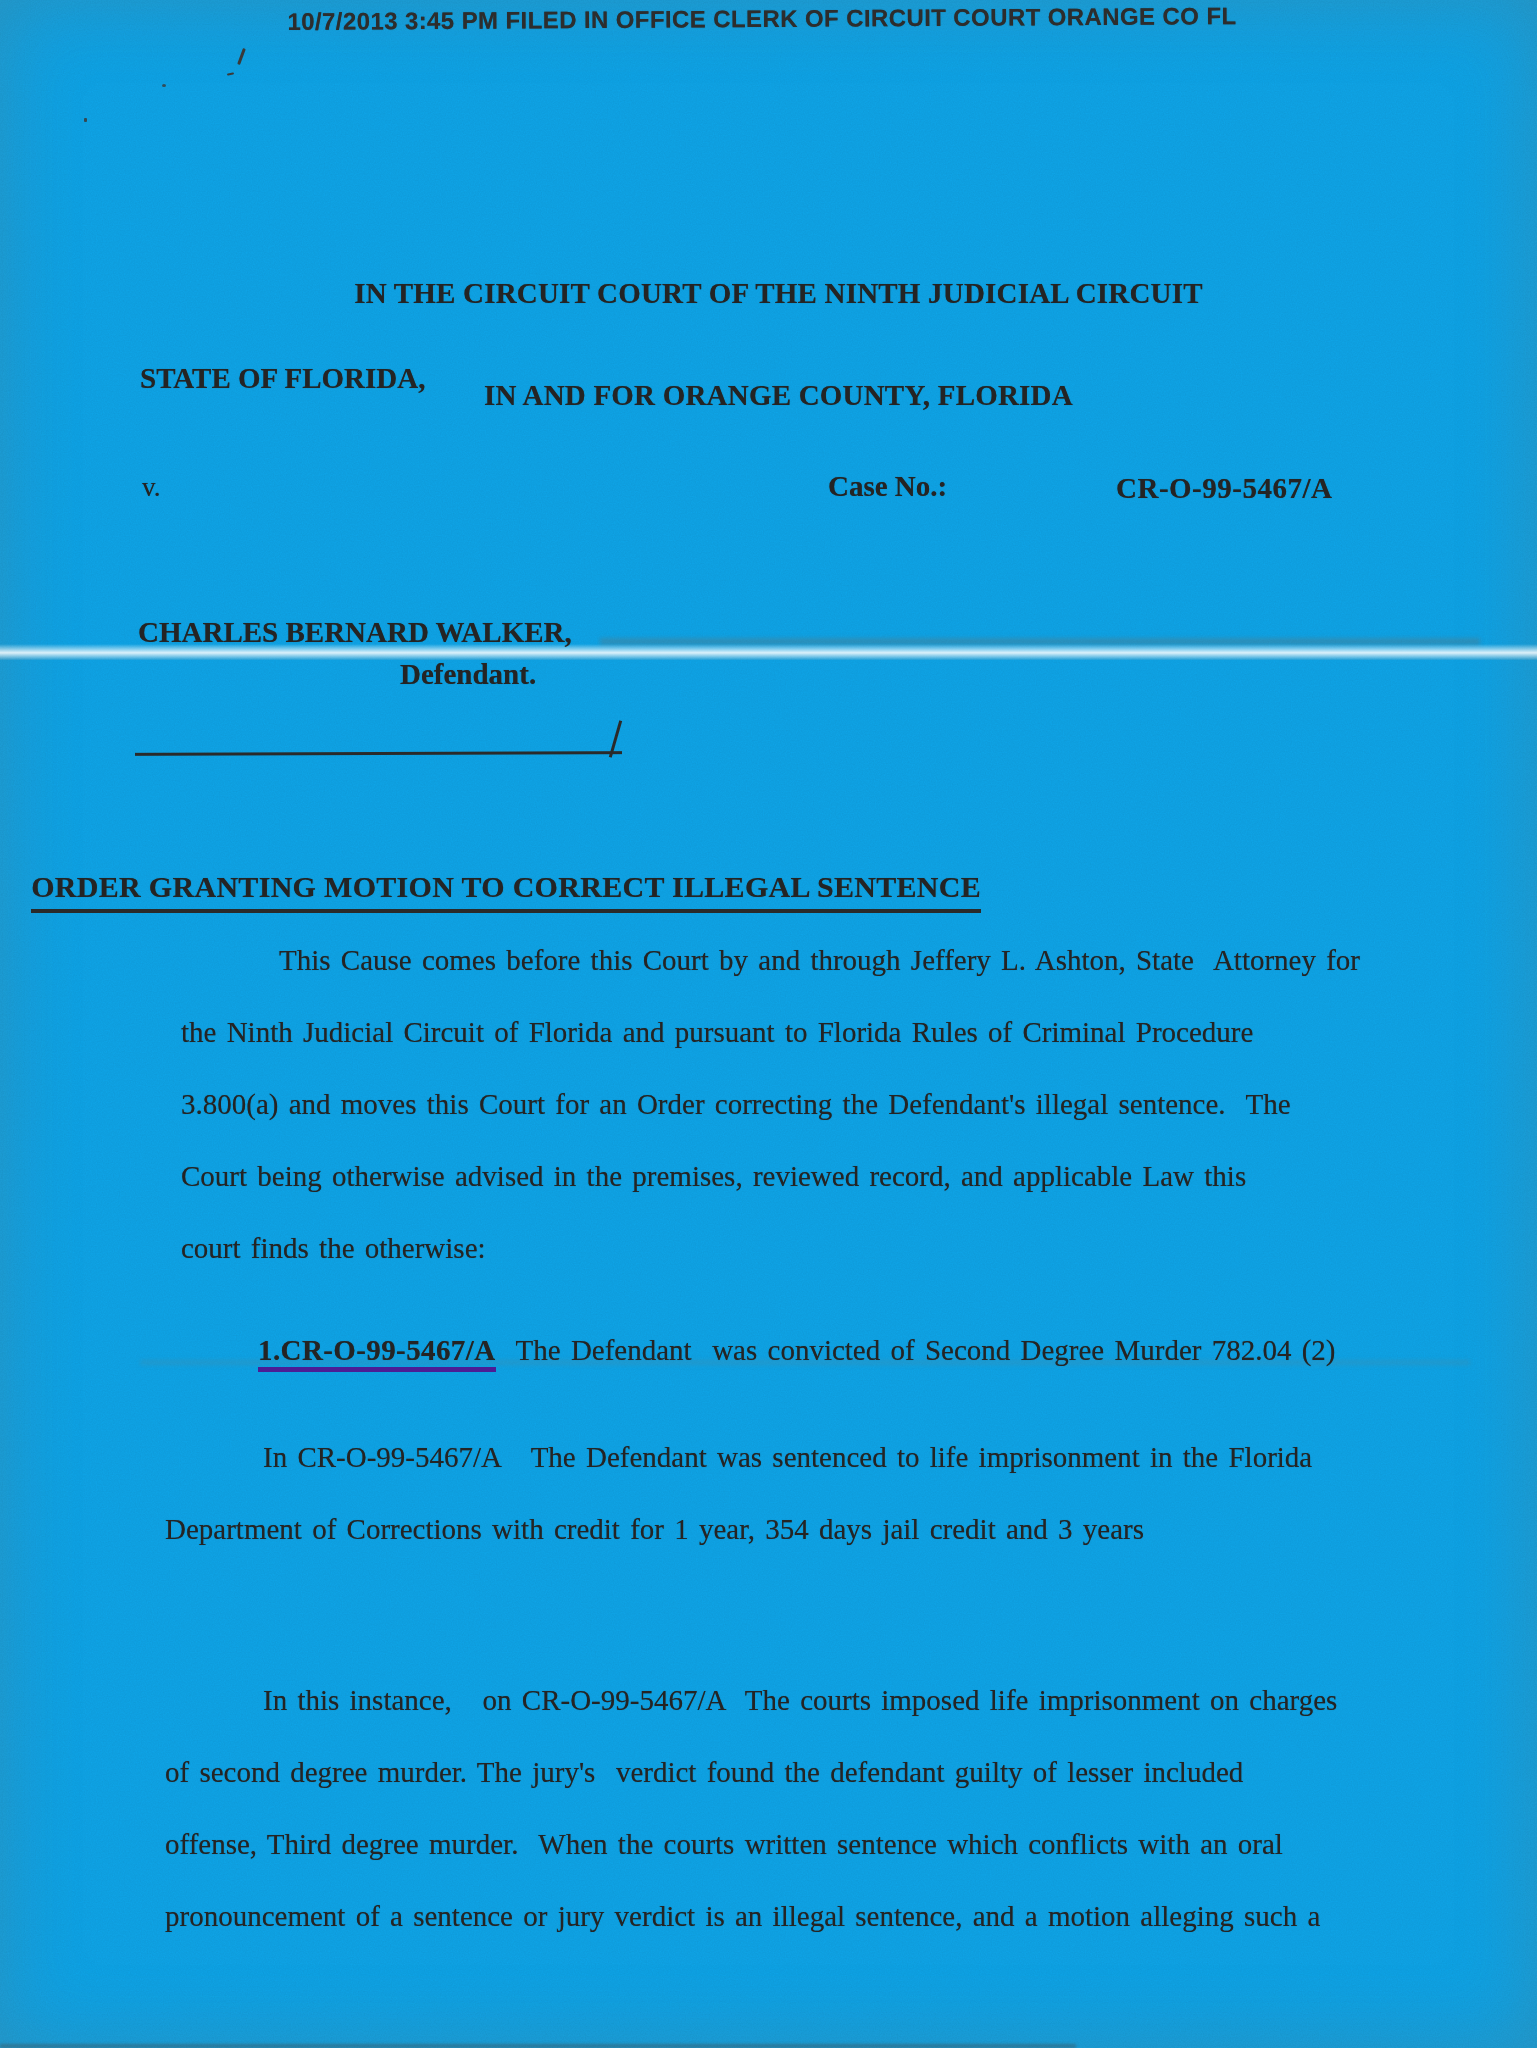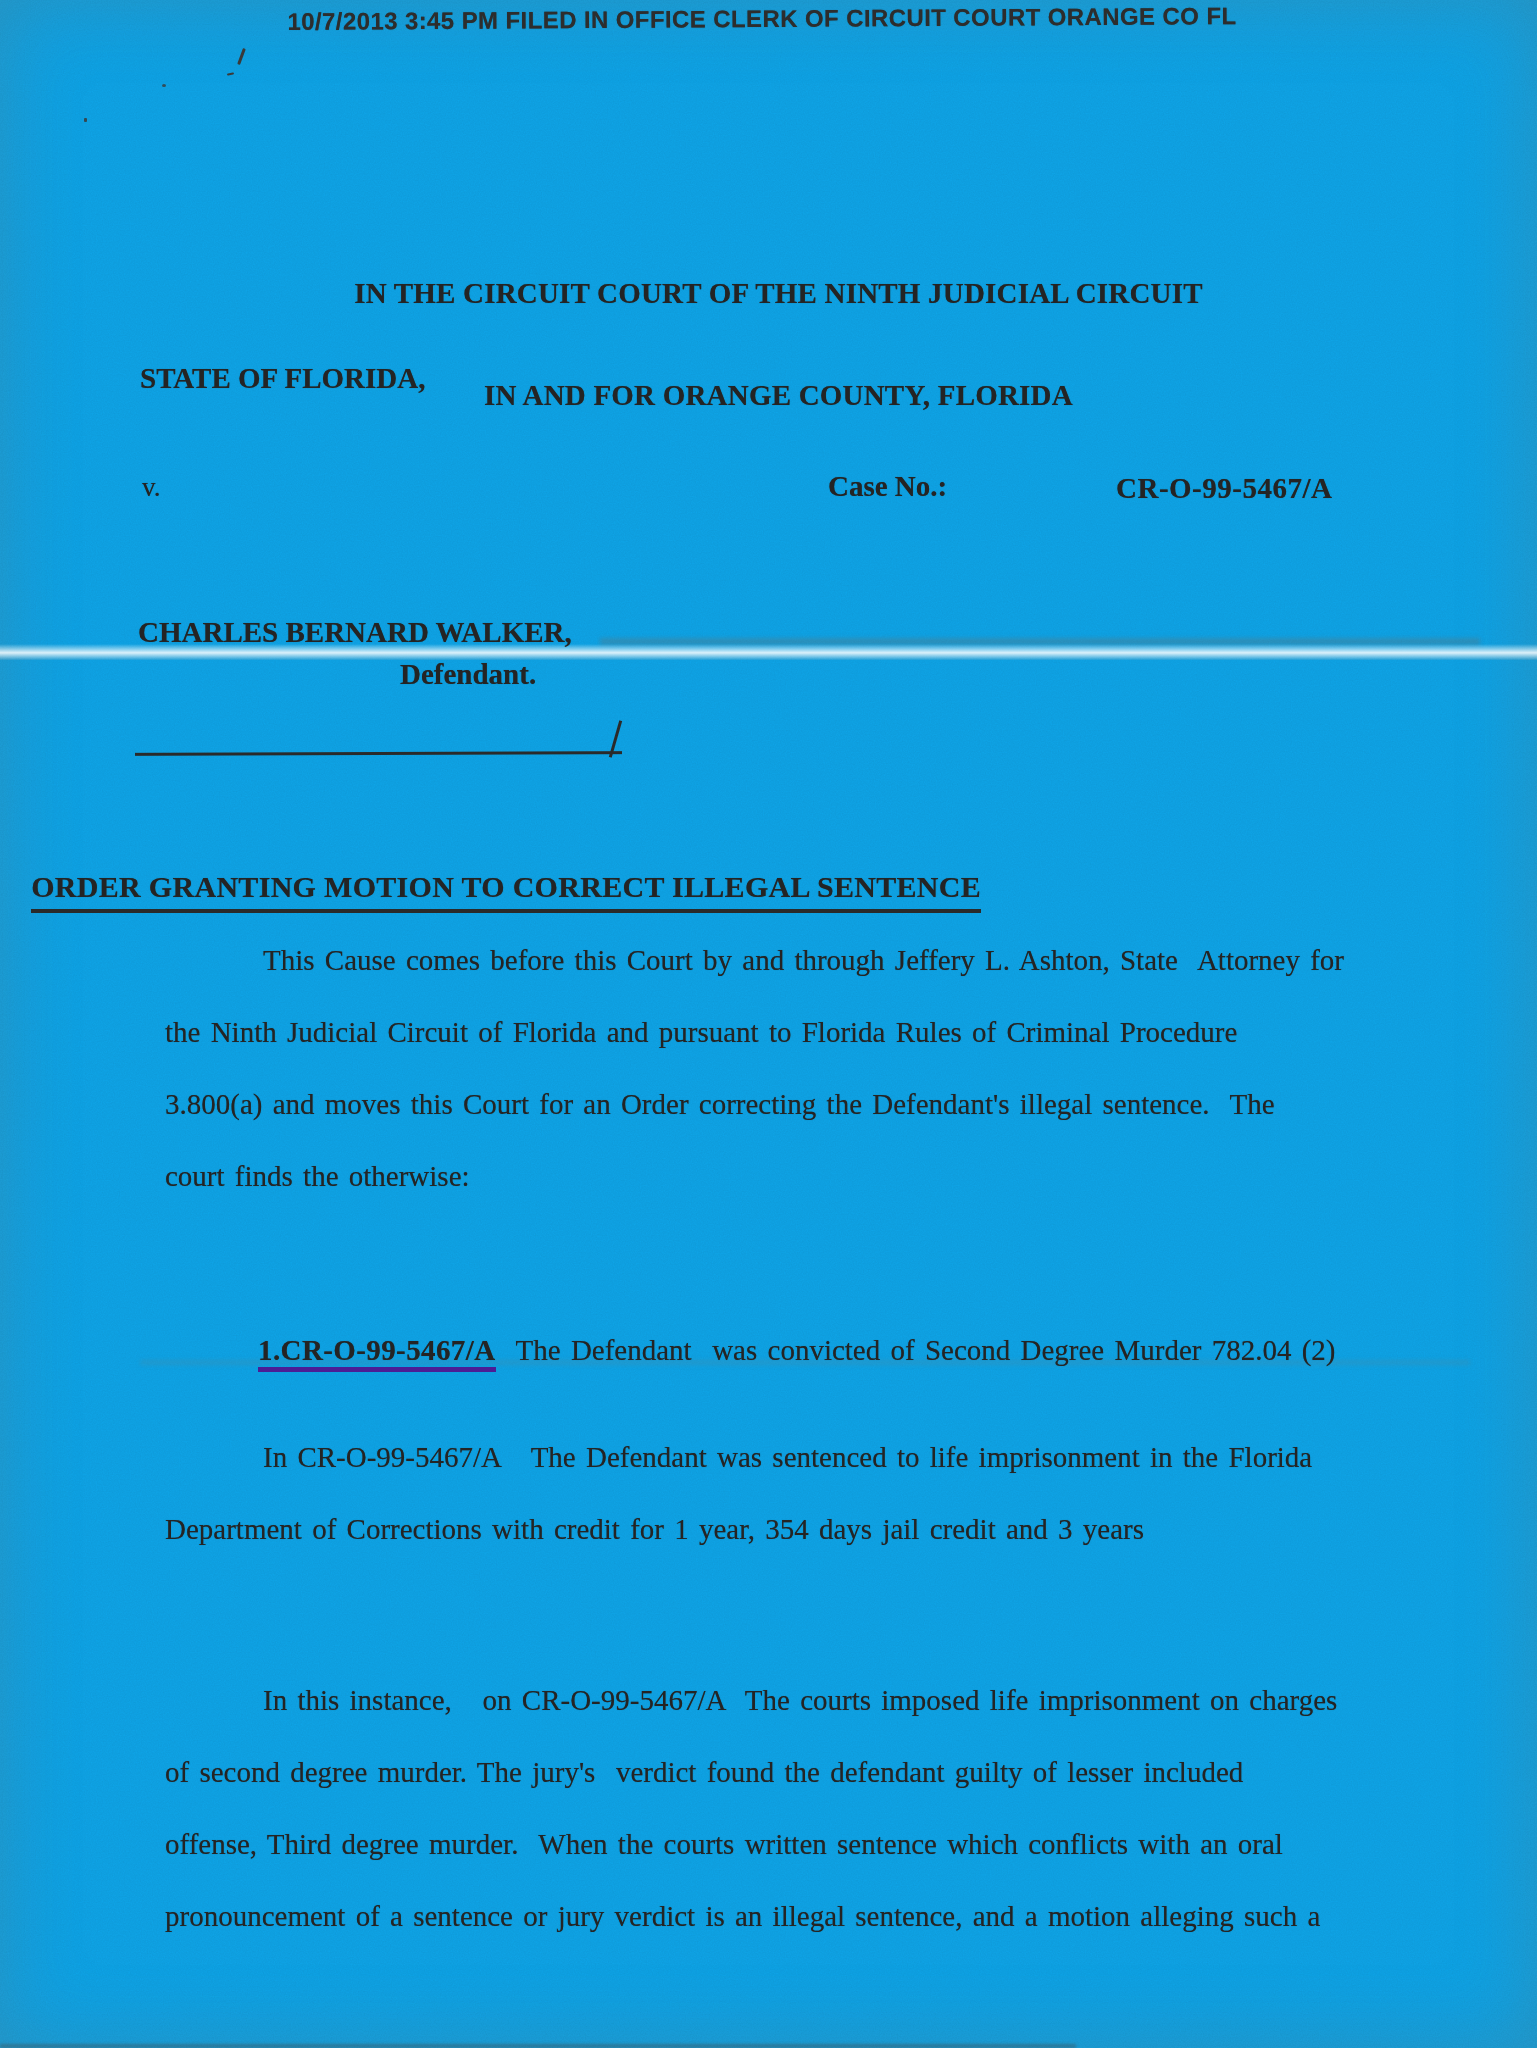--- a/index.html
+++ b/index.html
@@ -71,21 +71,21 @@
     border-bottom: 4px solid #2a2a2a;
     padding-bottom: 5px;
   }
 
   .para {
     position: absolute; left: 165px; width: 1290px;
     font-size: 29px; line-height: 72px;
     word-spacing: 3px;
   }
   .para div { white-space: pre; text-shadow: 0 0 0.7px rgba(40,40,40,0.6); }
-  .p1 { top: 924px; }
+  .p1 { top: 924px; margin-left: 16px; }
   .it1 { top: 1314px; }
   .it1 .indent1 { padding-left: 93px; }
   .p2 { top: 1421px; }
   .p3 { top: 1664px; }
   .indent { text-indent: 98px; }
   .uline { border-bottom: 5px solid #4c1d95; padding-bottom: 1px; font-weight: bold; letter-spacing: 0.4px; }
 
   
   .mark { position: absolute; background: #3a3a3a; border-radius: 1px; }
   .mark-slash  { top: 48px;  left: 240px; width: 3px;  height: 17px; transform: rotate(20deg); }
@@ -156,20 +156,21 @@
   <div class="sep-slash"></div>
 
   <div class="txt order-title-wrap">
     <span>ORDER GRANTING MOTION TO CORRECT ILLEGAL SENTENCE</span>
   </div>
 
   <div class="para p1">
     <div class="indent">This Cause comes before this Court by and through Jeffery L. Ashton, State  Attorney for</div>
     <div>the Ninth Judicial Circuit of Florida and pursuant to Florida Rules of Criminal Procedure</div>
     <div>3.800(a) and moves this Court for an Order correcting the Defendant's illegal sentence.  The</div>
+    <div>Court being otherwise advised in the premises, reviewed record, and applicable Law this</div>
     <div>court finds the otherwise:</div>
   </div>
 
   <div class="para it1">
     <div class="indent1"><span class="uline">1.CR-O-99-5467/A</span><span>  The Defendant  was convicted of Second Degree Murder 782.04 (2)</span></div>
   </div>
 
   <div class="para p2">
     <div class="indent">In CR-O-99-5467/A   The Defendant was sentenced to life imprisonment in the Florida</div>
     <div>Department of Corrections with credit for 1 year, 354 days jail credit and 3 years</div>

